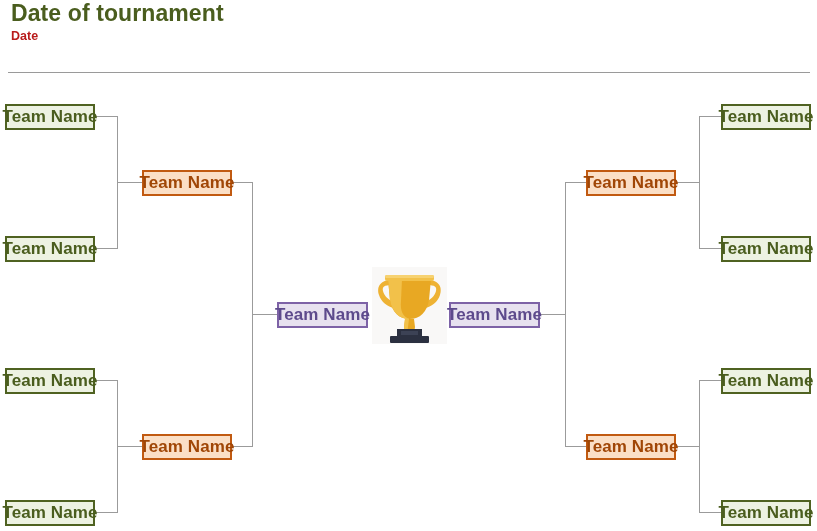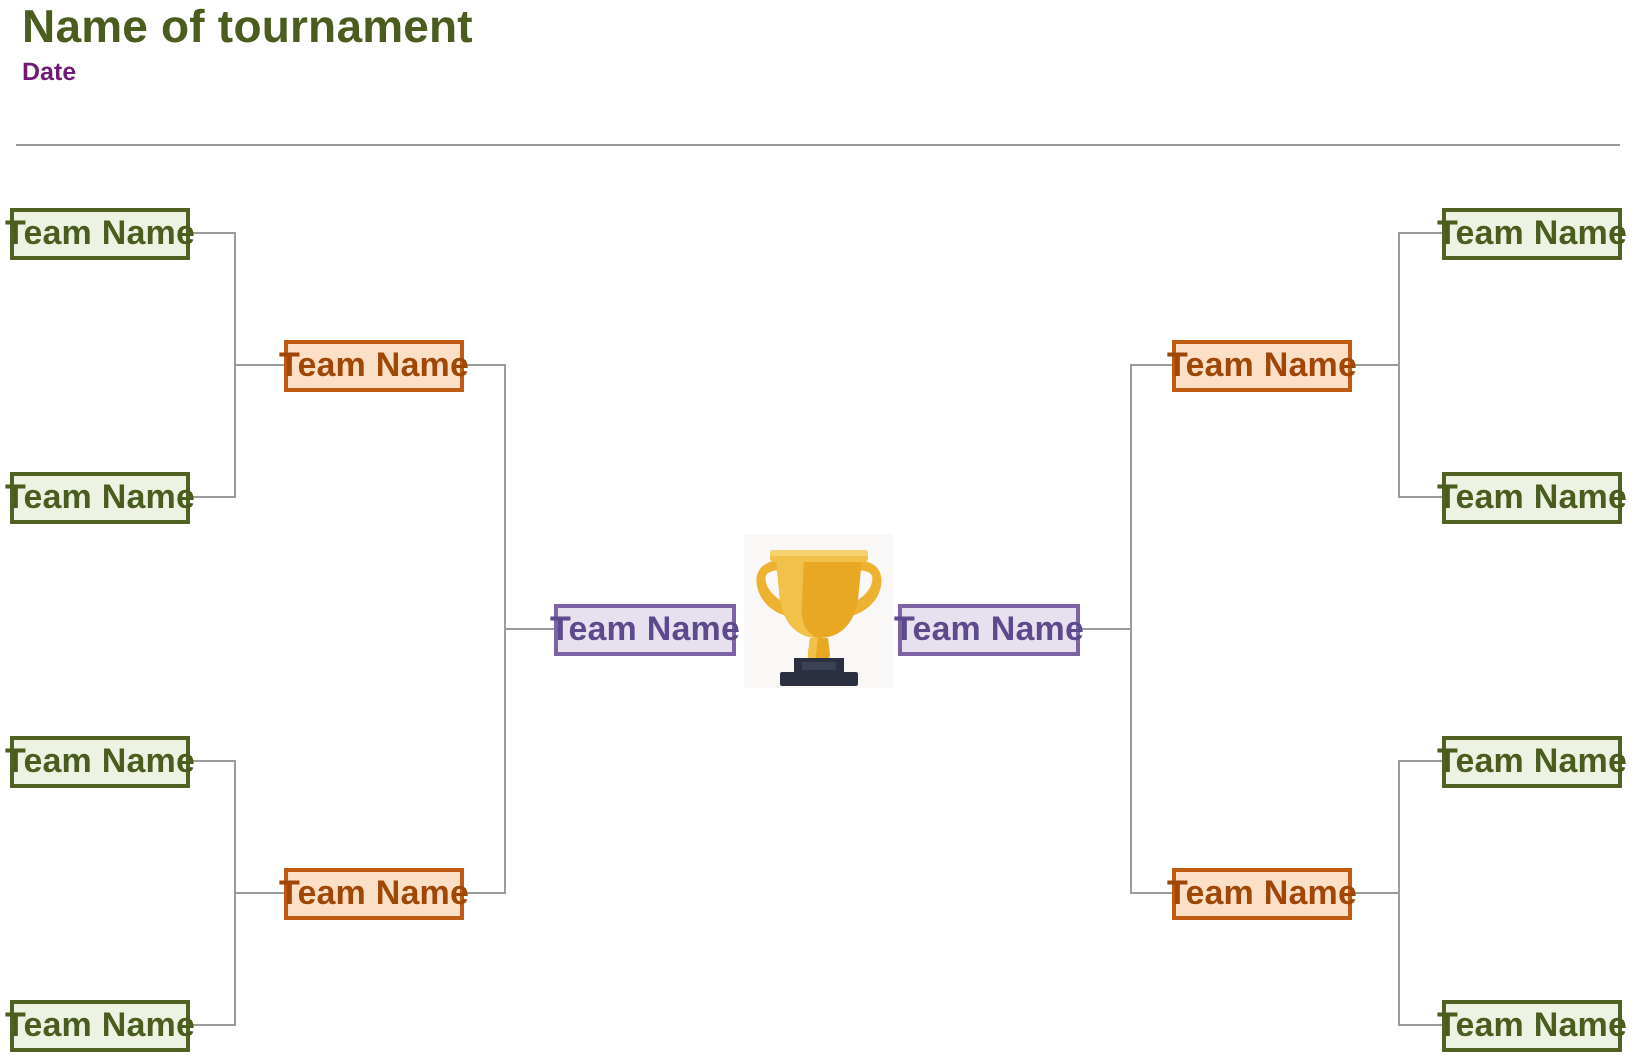--- a/index.html
+++ b/index.html
@@ -29,21 +29,21 @@
     color: #4a5d1e;
     letter-spacing: 0.1px;
     white-space: nowrap;
   }
   #header-date {
     position: absolute;
     left: 11px;
     top: 29px;
     font-size: 12.5px;
     font-weight: bold;
-    color: #701a75;
+    color: #b91c1c;
     white-space: nowrap;
   }
   #header-rule {
     position: absolute;
     left: 8px;
     top: 72px;
     width: 802px;
     height: 1px;
     background: #9a9a9a;
   }
@@ -102,21 +102,21 @@
     background: #f9f8f7;
     z-index: 4;
   }
   #trophy svg { display: block; width: 75px; height: 77px; }
 </style>
 </head>
 <body>
 
 <div id="page">
 
-  <div id="header-title">Name of tournament</div>
+  <div id="header-title">Date of tournament</div>
   <div id="header-date">Date</div>
   <div id="header-rule"></div>
 
   <div class="conn h" style="left:95px; top:116px; width:23px;"></div>
   <div class="conn h" style="left:95px; top:248px; width:23px;"></div>
   <div class="conn v" style="left:117px; top:116px; height:133px;"></div>
   <div class="conn h" style="left:117px; top:182px; width:25px;"></div>
 
   <div class="conn h" style="left:95px; top:380px; width:23px;"></div>
   <div class="conn h" style="left:95px; top:512px; width:23px;"></div>

